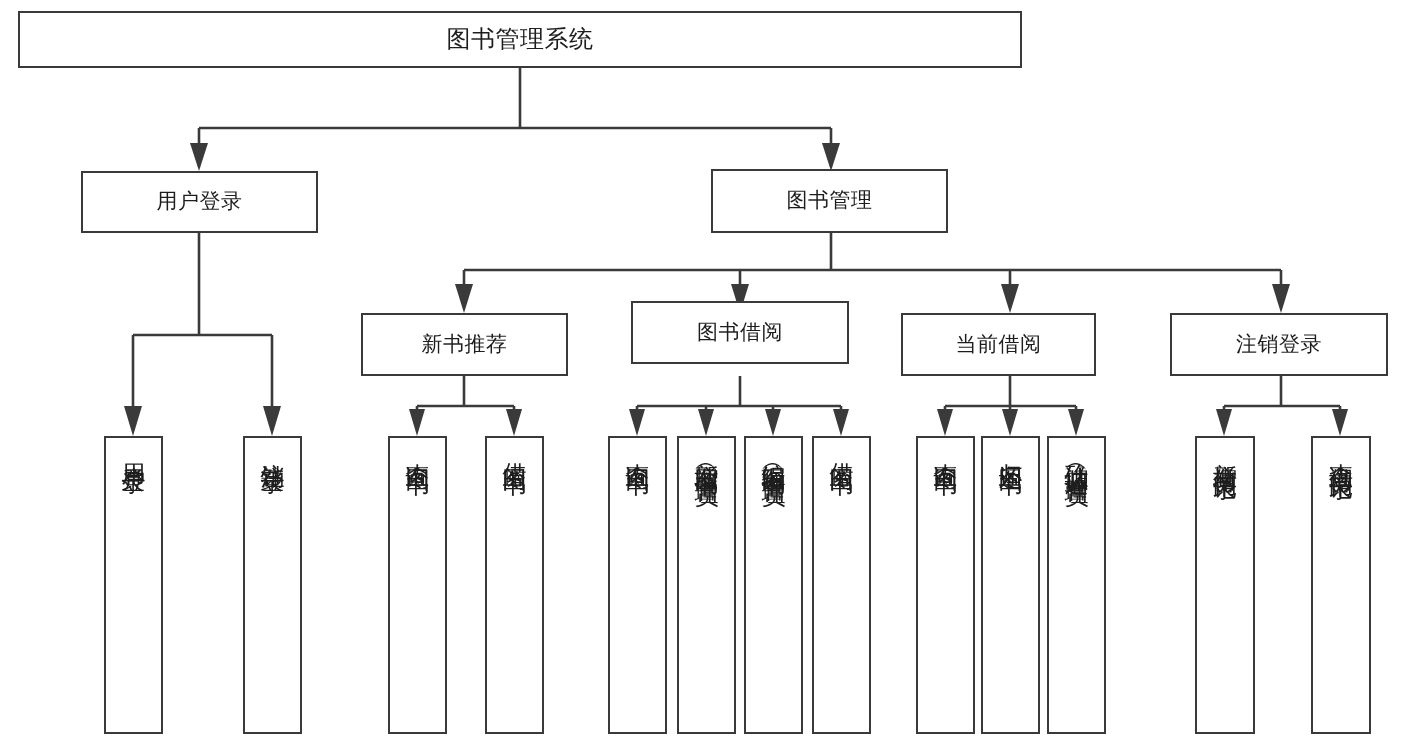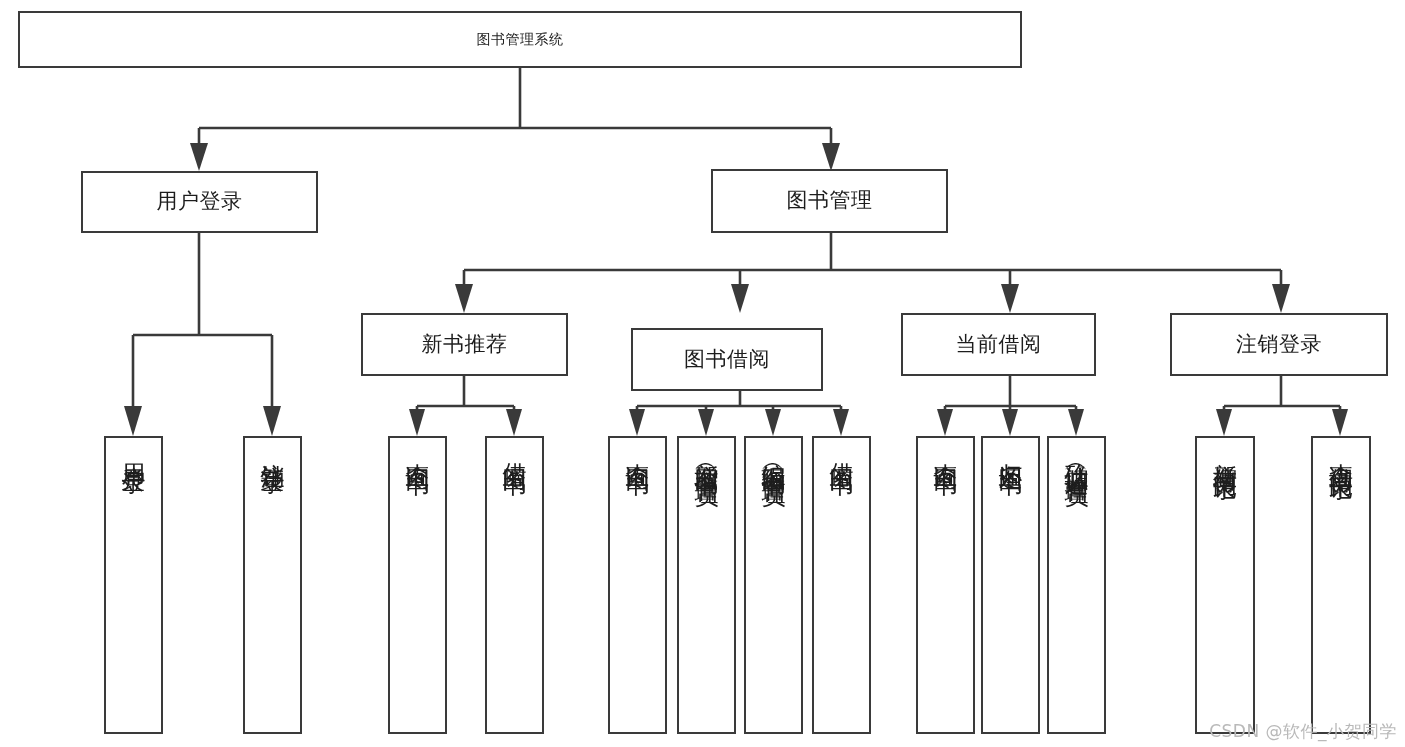--- a/index.html
+++ b/index.html
@@ -49,21 +49,21 @@
     display:block;
     line-height:1.12;
     letter-spacing:0.5px;
     color:#1d1d1d;
   }
   
   .node.horiz .label{
     font-size:21px;
     white-space:nowrap;
   }
-  .node.root .label{ font-size:14px; }
+  .node.root .label{ font-size:24px; }
   
   .node.vert{
     align-items:flex-start;
     justify-content:center;
     padding-top:6px;
   }
   .node.vert .label{
     writing-mode:vertical-rl;
     text-orientation:upright;
     font-size:24px;
@@ -163,21 +163,21 @@
   </div>
 
   <div class="node horiz" style="left:711px; top:169px; width:237px; height:64px;">
     <span class="label">图书管理</span>
   </div>
 
   <div class="node horiz" style="left:361px; top:313px; width:207px; height:63px;">
     <span class="label">新书推荐</span>
   </div>
 
-  <div class="node horiz" style="left:631px; top:328px; width:192px; height:63px;">
+  <div class="node horiz" style="left:631px; top:301px; width:218px; height:63px;">
     <span class="label">图书借阅</span>
   </div>
 
   <div class="node horiz" style="left:901px; top:313px; width:195px; height:63px;">
     <span class="label">当前借阅</span>
   </div>
 
   <div class="node horiz" style="left:1170px; top:313px; width:218px; height:63px;">
     <span class="label">注销登录</span>
   </div>
@@ -227,15 +227,14 @@
   </div>
 
   <div class="node vert" style="left:1195px; top:436px; width:60px; height:298px;">
     <span class="label">新增借阅记录</span>
   </div>
 
   <div class="node vert" style="left:1311px; top:436px; width:60px; height:298px;">
     <span class="label">查询借阅记录</span>
   </div>
 
-  <div id="watermark">CSDN @软件_小贺同学</div>
 
 </div>
 
 </body></html>

